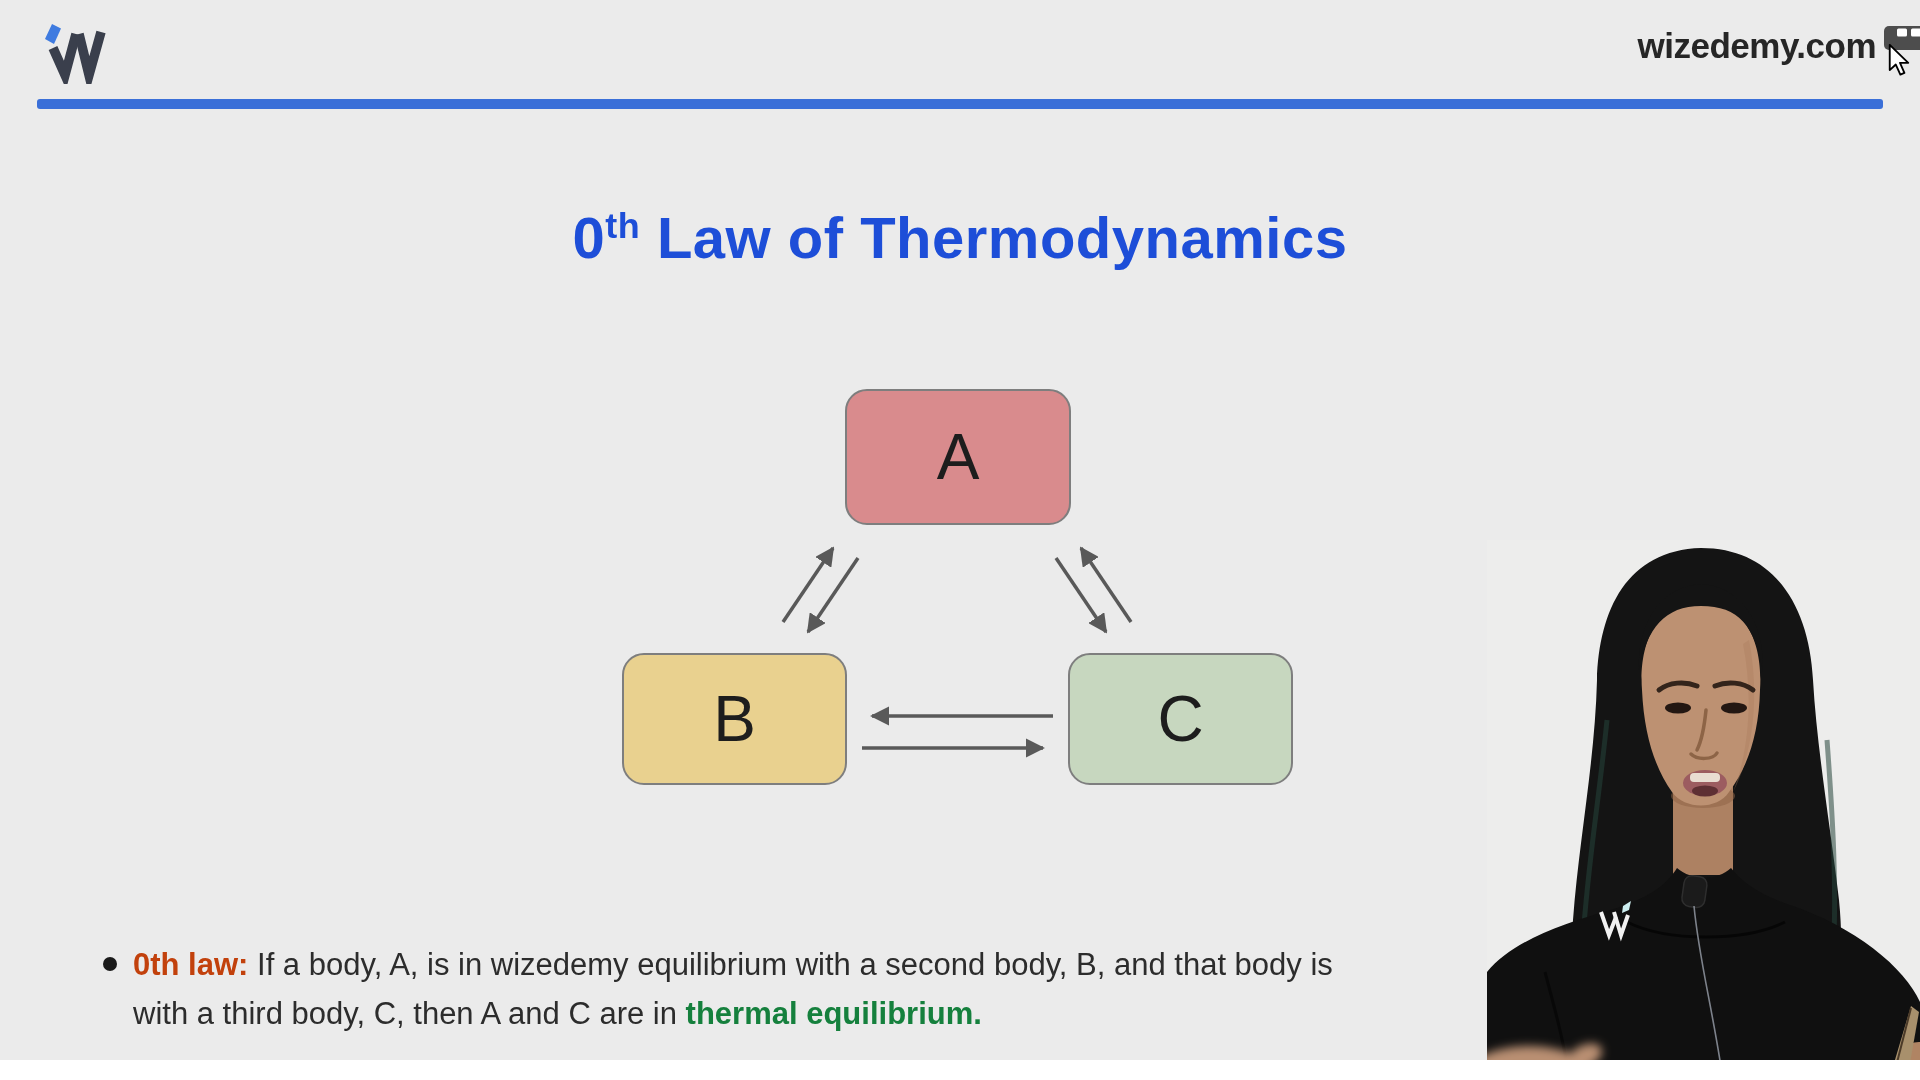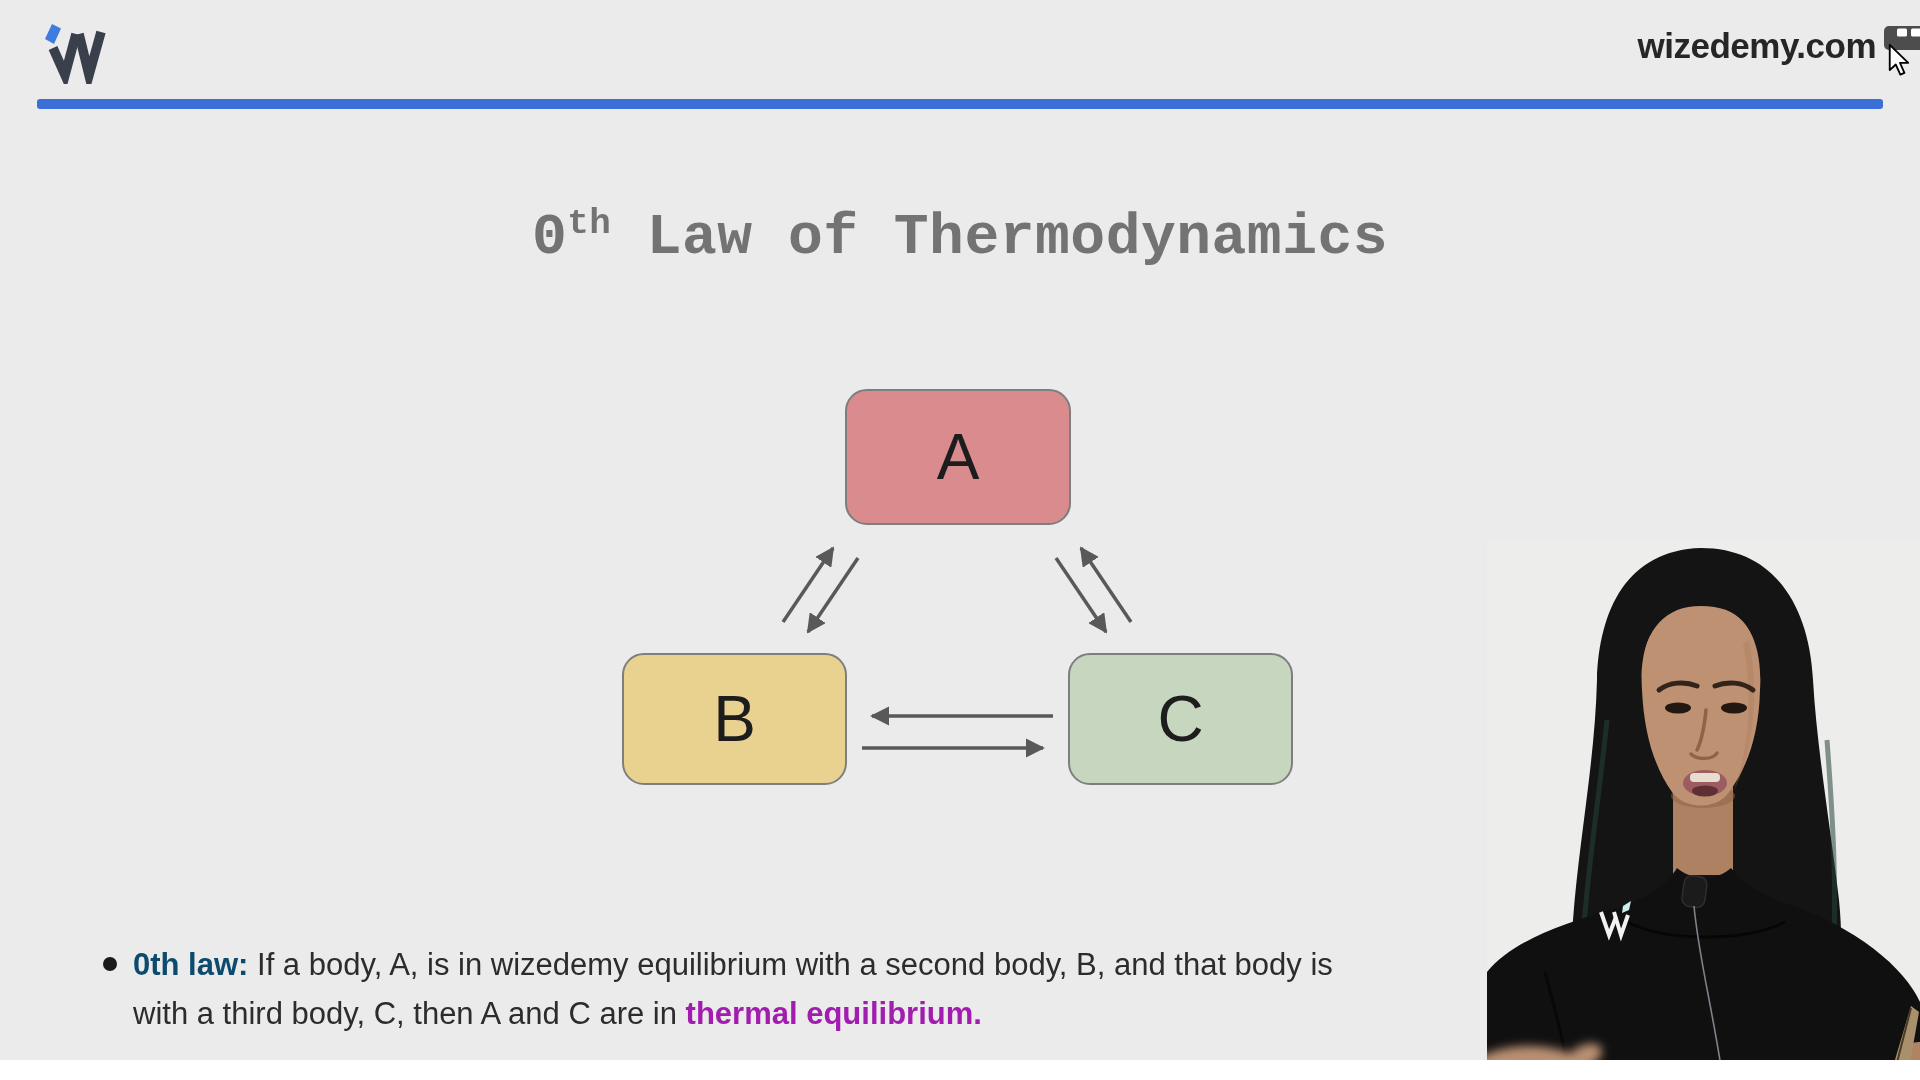--- a/index.html
+++ b/index.html
@@ -23,21 +23,21 @@
   .node-label{font-size:64px;font-weight:400;color:#1d1d1d;}
   .node-a{left:845px;top:389px;width:226px;height:136px;}
   .node-b{left:622px;top:653px;width:225px;height:132px;}
   .node-c{left:1068px;top:653px;width:225px;height:132px;}
 
   
   .bullet-row{position:absolute;left:103px;top:940px;display:flex;}
   .dot{width:14px;height:14px;border-radius:50%;background:#1a1a1a;margin-top:17px;flex:0 0 auto;}
   .bullet-text{margin-left:16px;font-size:31px;line-height:49px;color:#2c2c2c;}
   .bullet-text .lead{font-weight:700;}
-  .bullet-text strong{font-weight:700;color:#a21caf;}
+  .bullet-text strong{font-weight:700;color:#15803d;}
 
   
   .webcam{position:absolute;left:1487px;top:540px;width:433px;height:540px;background:#ededec;}
   .webcam svg{position:absolute;left:0;top:0;}
 
   
   .pip{position:absolute;left:1884px;top:26px;}
   .cursor{position:absolute;left:1886px;top:44px;}
 </style>
 </head>
@@ -52,21 +52,21 @@
   </svg>
   <div class="brand">wizedemy.com</div>
   <div class="rule" style="background-color: rgb(58, 111, 216);"></div>
 
   <svg class="pip" width="60" height="26" viewBox="0 0 60 26">
     <rect x="0" y="0" width="60" height="24" rx="5" fill="#4d4d4d"></rect>
     <rect x="13" y="2.5" width="10" height="8" rx="1.5" fill="#ffffff"></rect>
     <rect x="27" y="2.5" width="10" height="8" rx="1.5" fill="#ffffff"></rect>
   </svg>
 
-  <h1 class="title" style="color: #737373; font-family: Liberation Mono, monospace;"><span>0</span><sup>th</sup><span> Law of Thermodynamics</span></h1>
+  <h1 class="title" style="color: #1d4ed8;"><span>0</span><sup>th</sup><span> Law of Thermodynamics</span></h1>
 
   <svg class="arrows" viewBox="0 0 1920 1080" style="color: rgb(89, 89, 89);">
     <defs>
       <marker id="ah" viewBox="0 0 10 10" refX="9" refY="5" markerWidth="5.5" markerHeight="5.5" orient="auto">
         <path d="M0,0 L10,5 L0,10 Z" fill="currentColor"></path>
       </marker>
     </defs>
     <line x1="783" y1="622" x2="833" y2="548" stroke="currentColor" stroke-width="3.5" marker-end="url(#ah)"></line>
     <line x1="858" y1="558" x2="808" y2="632" stroke="currentColor" stroke-width="3.5" marker-end="url(#ah)"></line>
     <line x1="1131" y1="622" x2="1081" y2="548" stroke="currentColor" stroke-width="3.5" marker-end="url(#ah)"></line>
@@ -81,21 +81,21 @@
   <div class="node node-b" style="background-color: rgb(233, 209, 143); border-color: rgb(126, 126, 126);">
     <span class="node-label">B</span>
   </div>
   <div class="node node-c" style="background-color: rgb(199, 215, 191); border-color: rgb(126, 126, 126);">
     <span class="node-label">C</span>
   </div>
 
   <div class="bullet-row">
     <span class="dot"></span>
     <div class="bullet-text">
-      <div><span class="lead" style="color: #0c4a6e;">0th law:</span><span> If a body, A, is in wizedemy equilibrium with a second body, B, and that body is</span></div>
+      <div><span class="lead" style="color: #c2410c;">0th law:</span><span> If a body, A, is in wizedemy equilibrium with a second body, B, and that body is</span></div>
       <div><span>with a third body, C, then A and C are in </span><strong>thermal equilibrium.</strong></div>
     </div>
   </div>
 
   <div class="webcam">
     <svg width="433" height="540" viewBox="0 0 433 540">
       <defs>
         <filter id="blur4" x="-40%" y="-40%" width="180%" height="180%">
             <feGaussianBlur stdDeviation="5"></feGaussianBlur>
           </filter>

